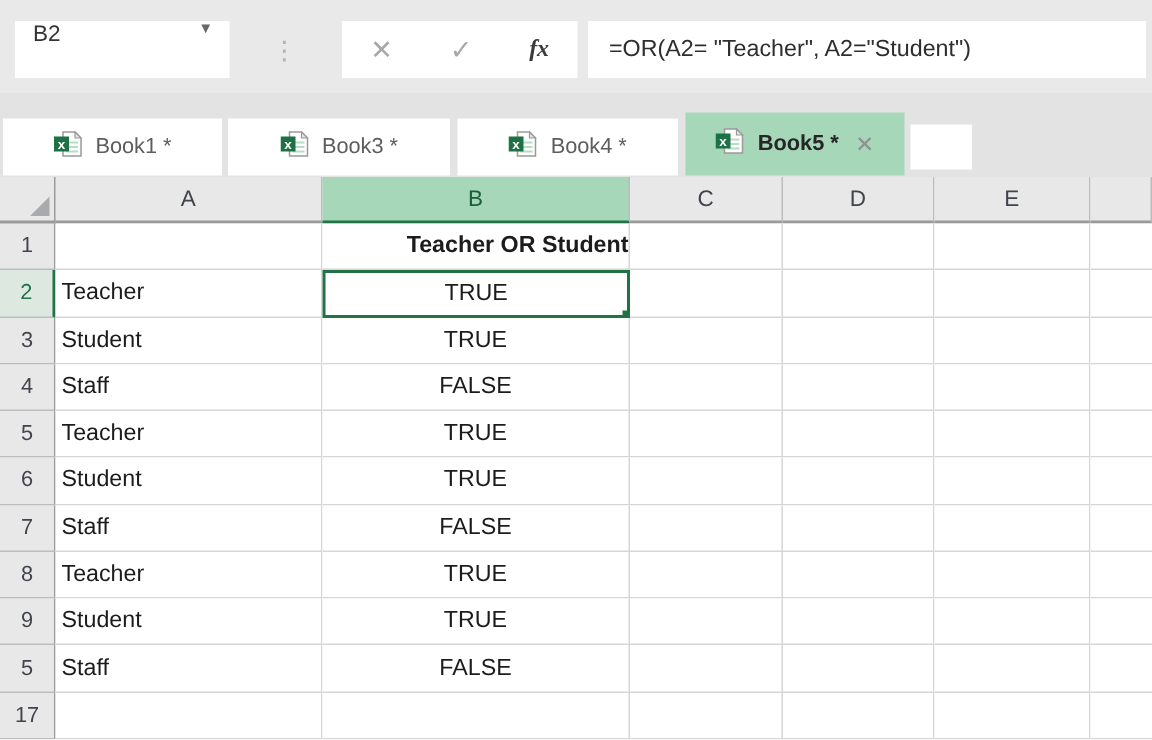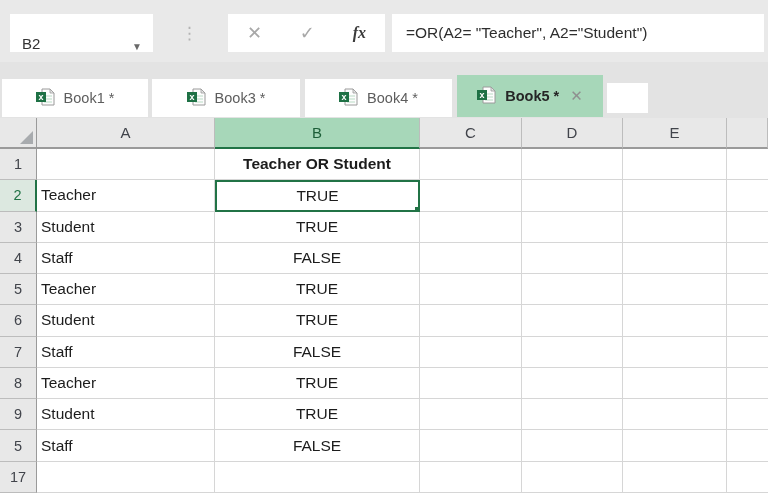--- a/index.html
+++ b/index.html
@@ -2,21 +2,21 @@
 <html><head>
 <meta charset="utf-8">
 <style>
   html,body{margin:0;padding:0;background:#fff;}
   .screen{position:relative;width:768px;height:493px;overflow:hidden;background:#fff;
           font-family:"Liberation Sans",sans-serif;}
 
   
   .topbar{position:absolute;left:0;top:0;width:768px;height:62px;background:#e9e9e9;}
   .name-box{position:absolute;left:10px;top:14px;width:143px;height:38px;background:#fff;
-            display:flex;align-items:flex-end;}
+            display:flex;align-items:flex-start;}
   .nb-text{flex:1;padding-left:12px;font-size:15px;color:#333;}
   .nb-caret{padding-right:11px;font-size:10px;color:#696969;}
   .dots{position:absolute;left:181px;top:14px;height:38px;display:flex;align-items:center;
         font-size:17px;color:#b3b3b3;}
   .fx-box{position:absolute;left:228px;top:14px;width:157px;height:38px;background:#fff;
           display:flex;align-items:center;justify-content:space-around;}
   .btn-cancel,.btn-enter{color:#a8a8a8;font-size:18px;cursor:default;}
   .btn-fx{font-family:"Liberation Serif",serif;font-style:italic;font-weight:bold;
           color:#3c3c3c;font-size:16px;text-align:center;}
   .formula-bar{position:absolute;left:392px;top:14px;width:372px;height:38px;background:#fff;
@@ -50,21 +50,21 @@
   #grid-body{flex:1;display:flex;flex-direction:column;}
   .grid-row{flex:1;display:grid;grid-template-columns:37px 178px 205px 102px 101px 104px 1fr;}
   .rowhead{background:#e8e8e8;border-right:1px solid #9a9a9a;border-bottom:1px solid #bcbcbc;
            display:flex;align-items:center;justify-content:center;font-size:14.5px;color:#41444b;}
   .sel-row .rowhead{background:#dce8e0;color:#217346;border-right:2px solid #217346;}
   .cell{border-right:1px solid #d6d6d6;border-bottom:1px solid #d6d6d6;font-size:15.5px;
         color:#1c1c1c;display:flex;align-items:center;overflow:hidden;background:#fff;}
   .cell-a{padding-left:4px;text-align:center;}
   .cell-b{justify-content:center;}
   .cell-f{border-right:none;}
-  .bold-b{font-weight:bold;}
+  .bold-b{font-weight:bold;justify-content:flex-end;}
   .active-cell{position:relative;border:2px solid #217346;z-index:2;}
   .fill-handle{display:none;}
   .active-cell .fill-handle{display:block;position:absolute;right:-5px;bottom:-5px;width:7px;
         height:7px;background:#217346;border:1px solid #fff;z-index:3;}
 </style>
 </head>
 <body>
 
 <div class="screen">
 

